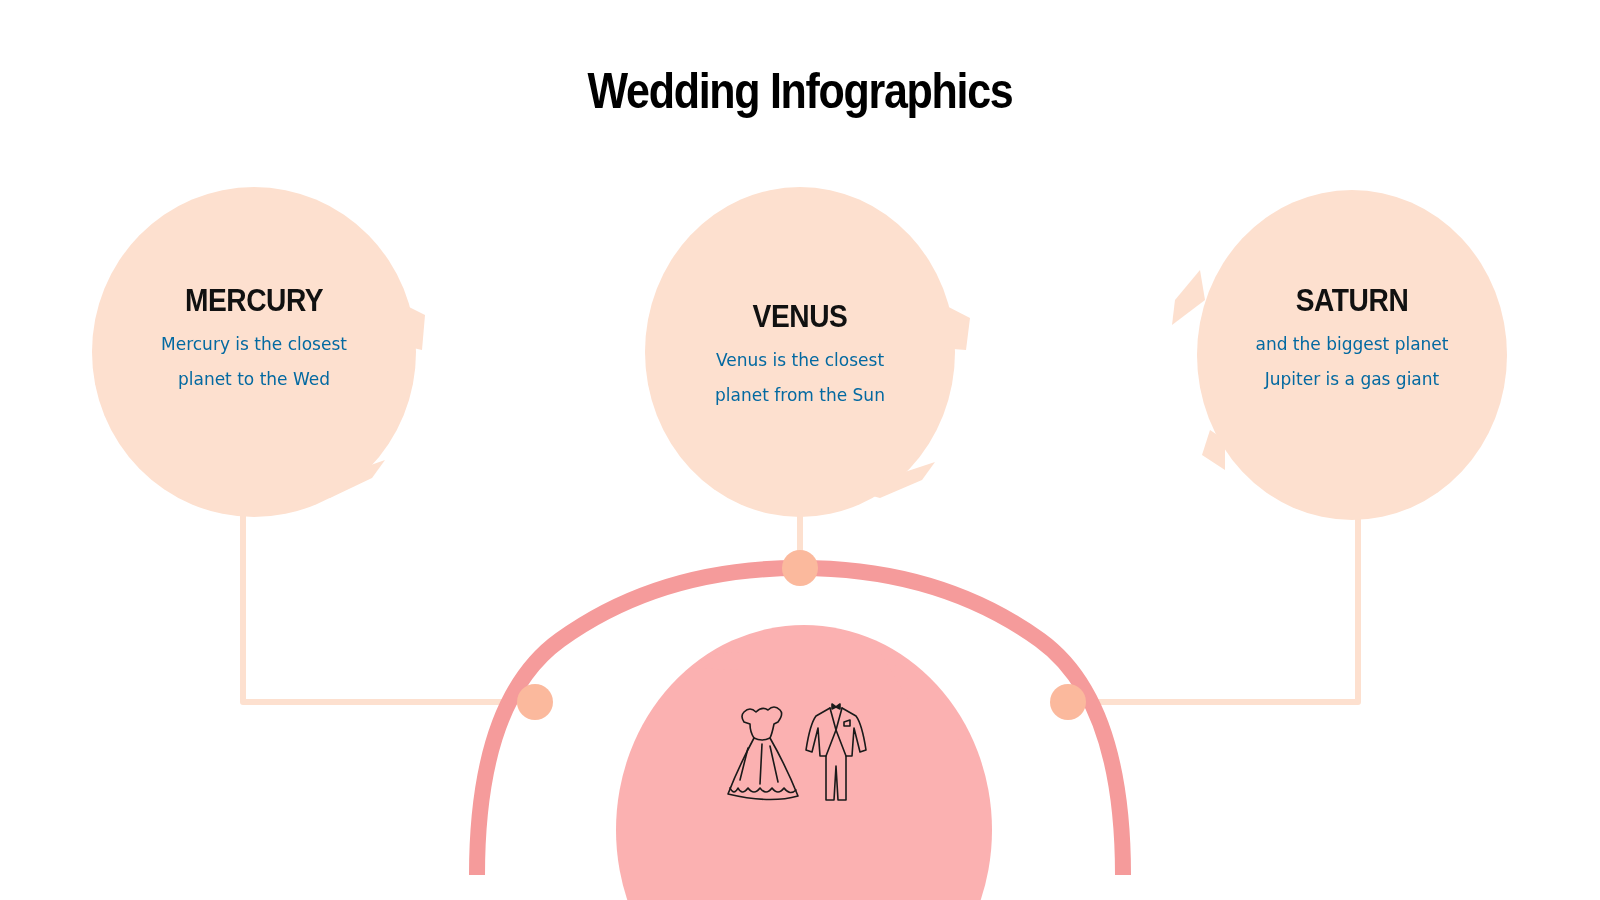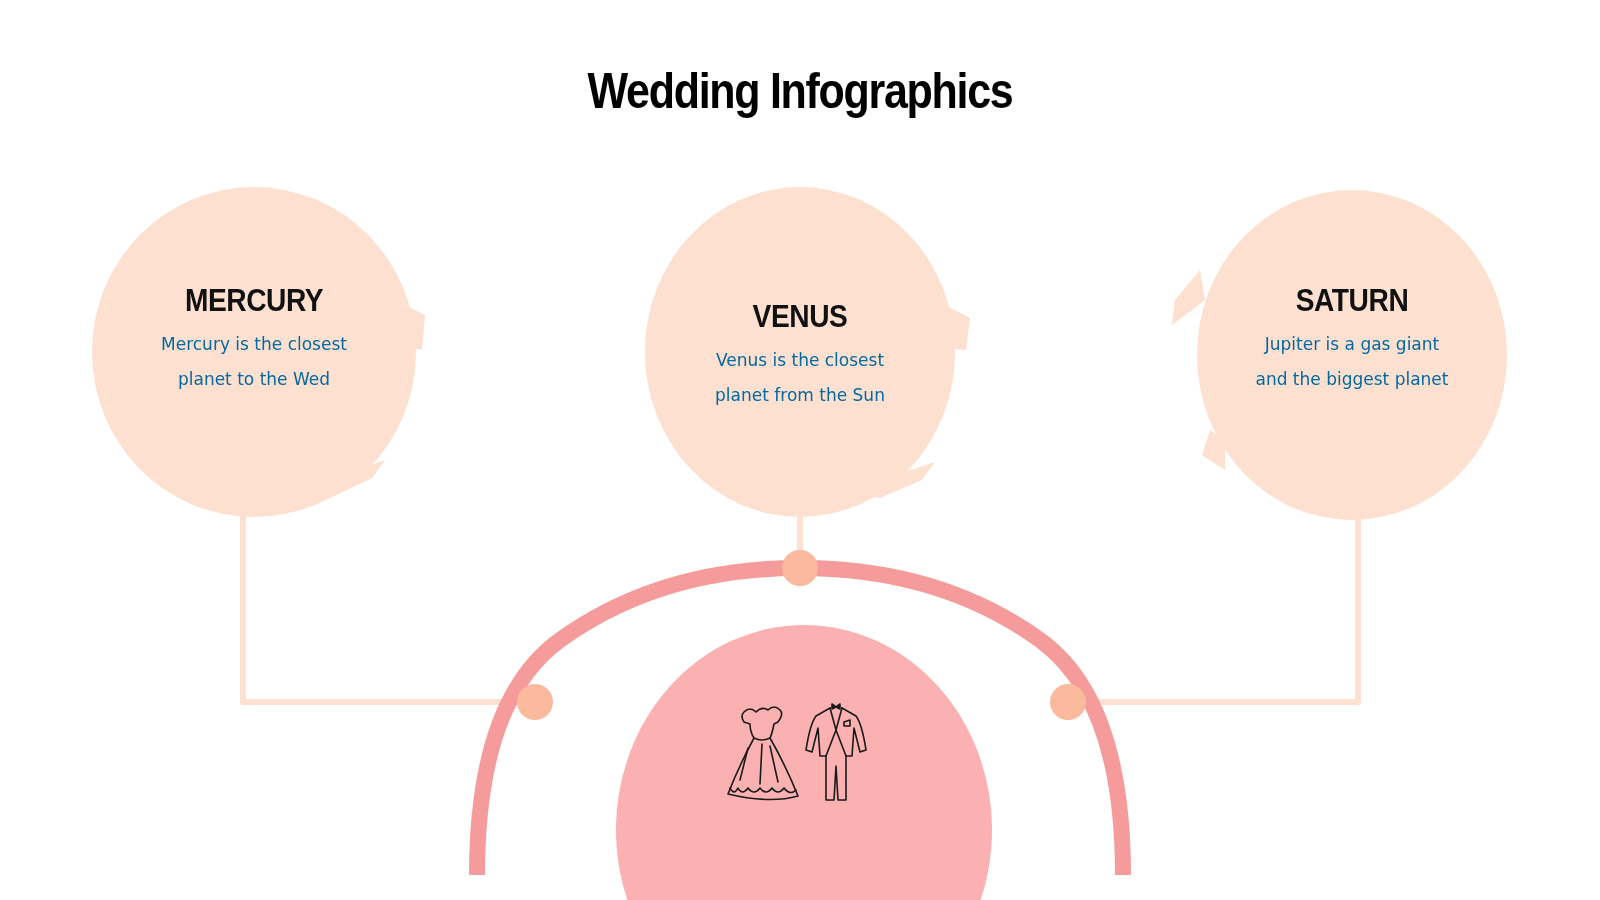--- a/index.html
+++ b/index.html
@@ -71,22 +71,22 @@
 </div>
 
 <div class="card" style="left:640px; top:282px;margin-top:16px;">
   <div class="heading">VENUS</div>
   <div class="desc">Venus is the closest</div>
   <div class="desc">planet from the Sun</div>
 </div>
 
 <div class="card" style="left:1192px; top:282px;">
   <div class="heading">SATURN</div>
+  <div class="desc">and the biggest planet</div>
   <div class="desc">Jupiter is a gas giant</div>
-  <div class="desc">and the biggest planet</div>
 </div>
 
 <div class="icon-wrap">
   <svg width="160" height="110" viewBox="0 0 160 110" fill="none" stroke="#1a1a1a" stroke-width="1.6" stroke-linejoin="round" stroke-linecap="round">
 
     <g>
       <path d="M24,12 Q30,6 36,12 Q42,6 48,10 Q54,4 60,10 Q64,14 58,22 L54,24 Q52,34 50,38 Q66,66 78,96 Q50,104 8,94 Q18,68 34,38 Q30,32 30,24 L24,22 Q20,16 24,12 Z"></path>
       <path d="M34,38 Q42,42 50,38"></path>
       <path d="M10,88 Q14,96 18,88 Q22,96 28,88 Q34,96 40,88 Q46,96 52,88 Q58,96 64,88 Q70,96 76,90"></path>
       <path d="M28,48 L20,80 M42,44 L40,84 M50,46 L58,82"></path>

